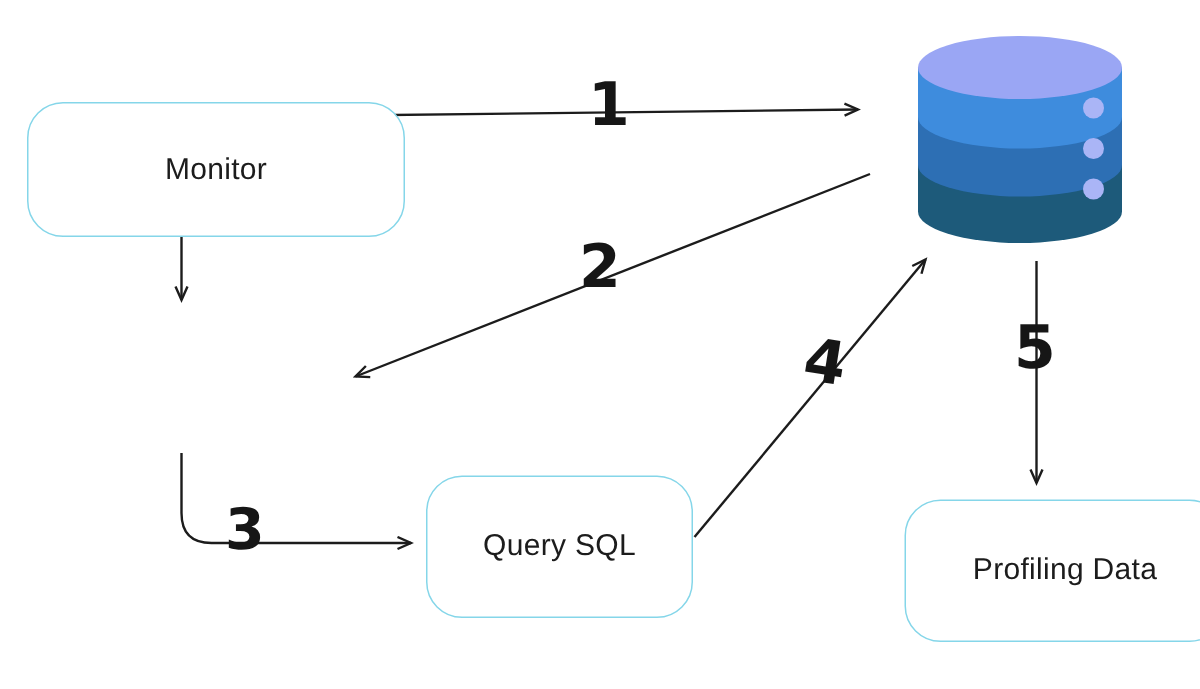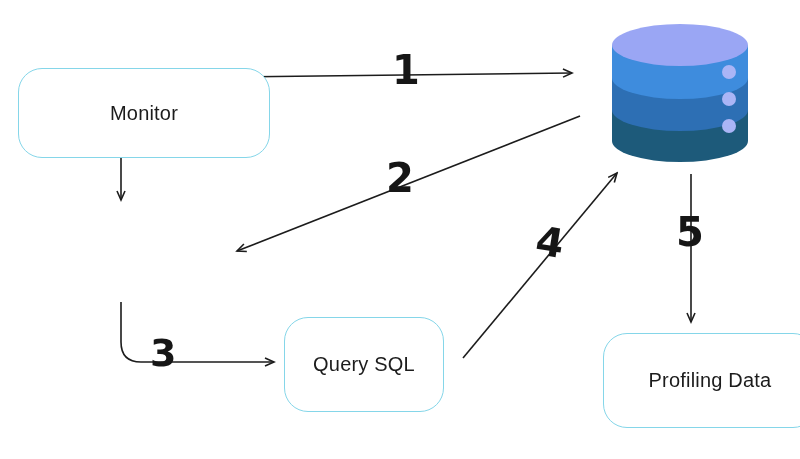--- a/index.html
+++ b/index.html
@@ -38,21 +38,21 @@
     align-items: center;
     justify-content: center;
   }
   .node-label {
     font-size: 20px;
     color: #1c1c1c;
     letter-spacing: 0.2px;
   }
   .node-monitor        { left: 18px;  top: 30px;  width: 252px; height: 90px; margin-top: 38px; }
   .node-query-template { left: 18px;  top: 208px; width: 210px; height: 92px; }
-  .node-query-sql      { left: 284px; top: 317px; width: 160px; height: 95px; }
+  .node-query-sql      { left: 284px; top: 317px; width: 178px; height: 95px; }
   .node-profiling-data { left: 603px; top: 333px; width: 214px; height: 95px; }
   .db-icon {
     position: absolute;
     left: 606px;
     top: 12px;
     width: 148px;
     height: 152px;
   }
   .step-label {
     position: absolute;

